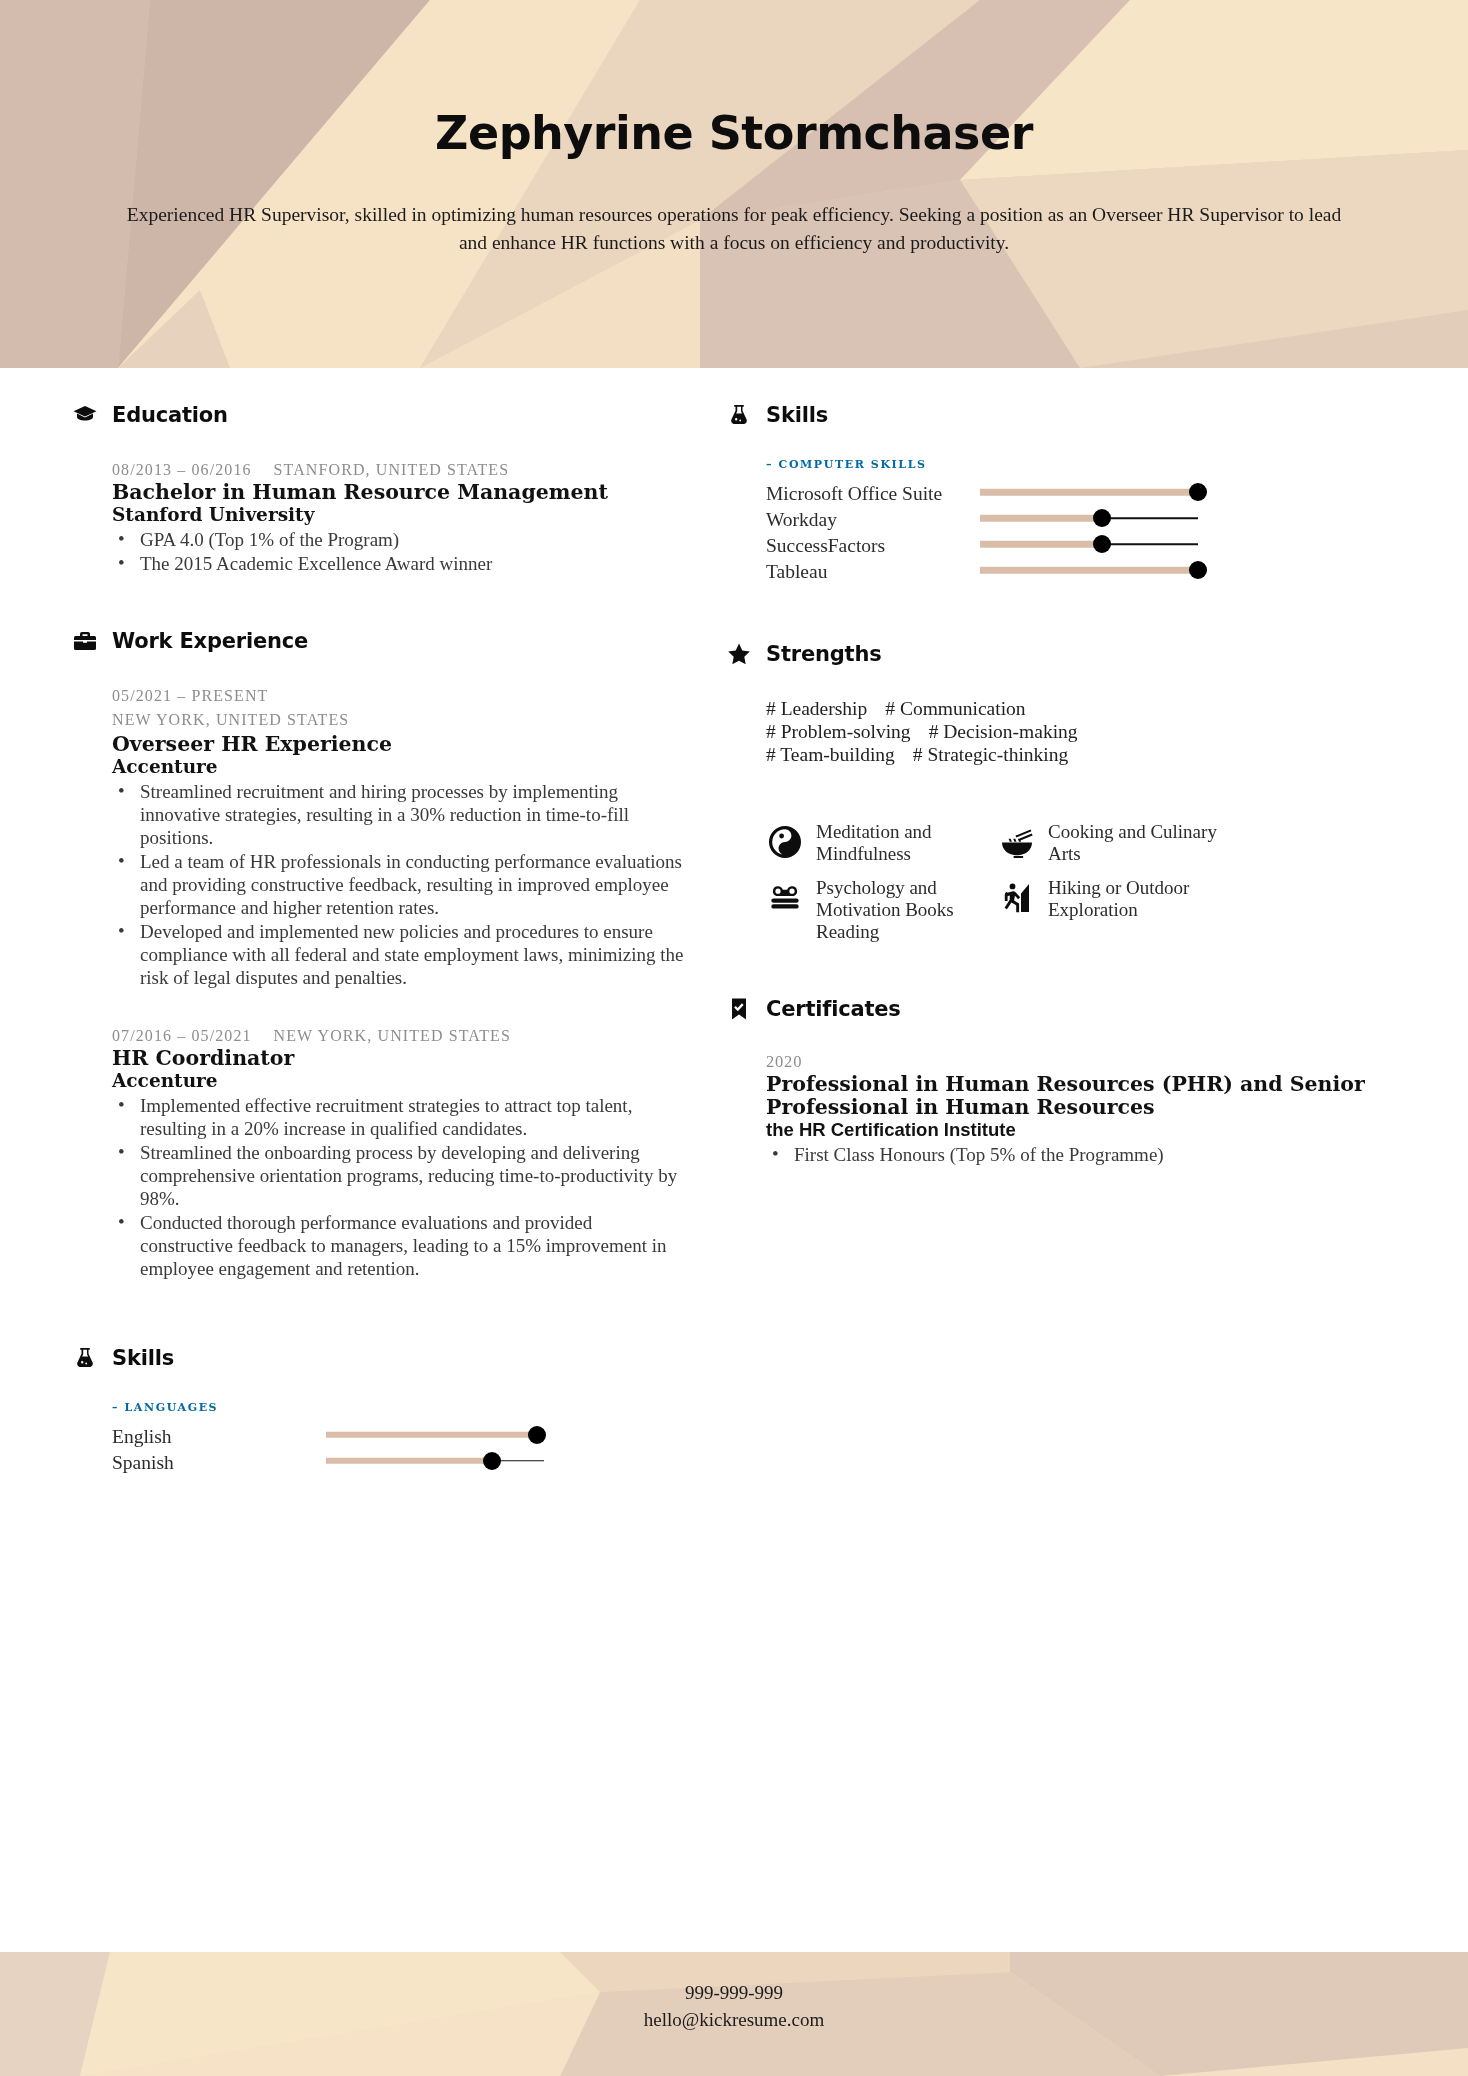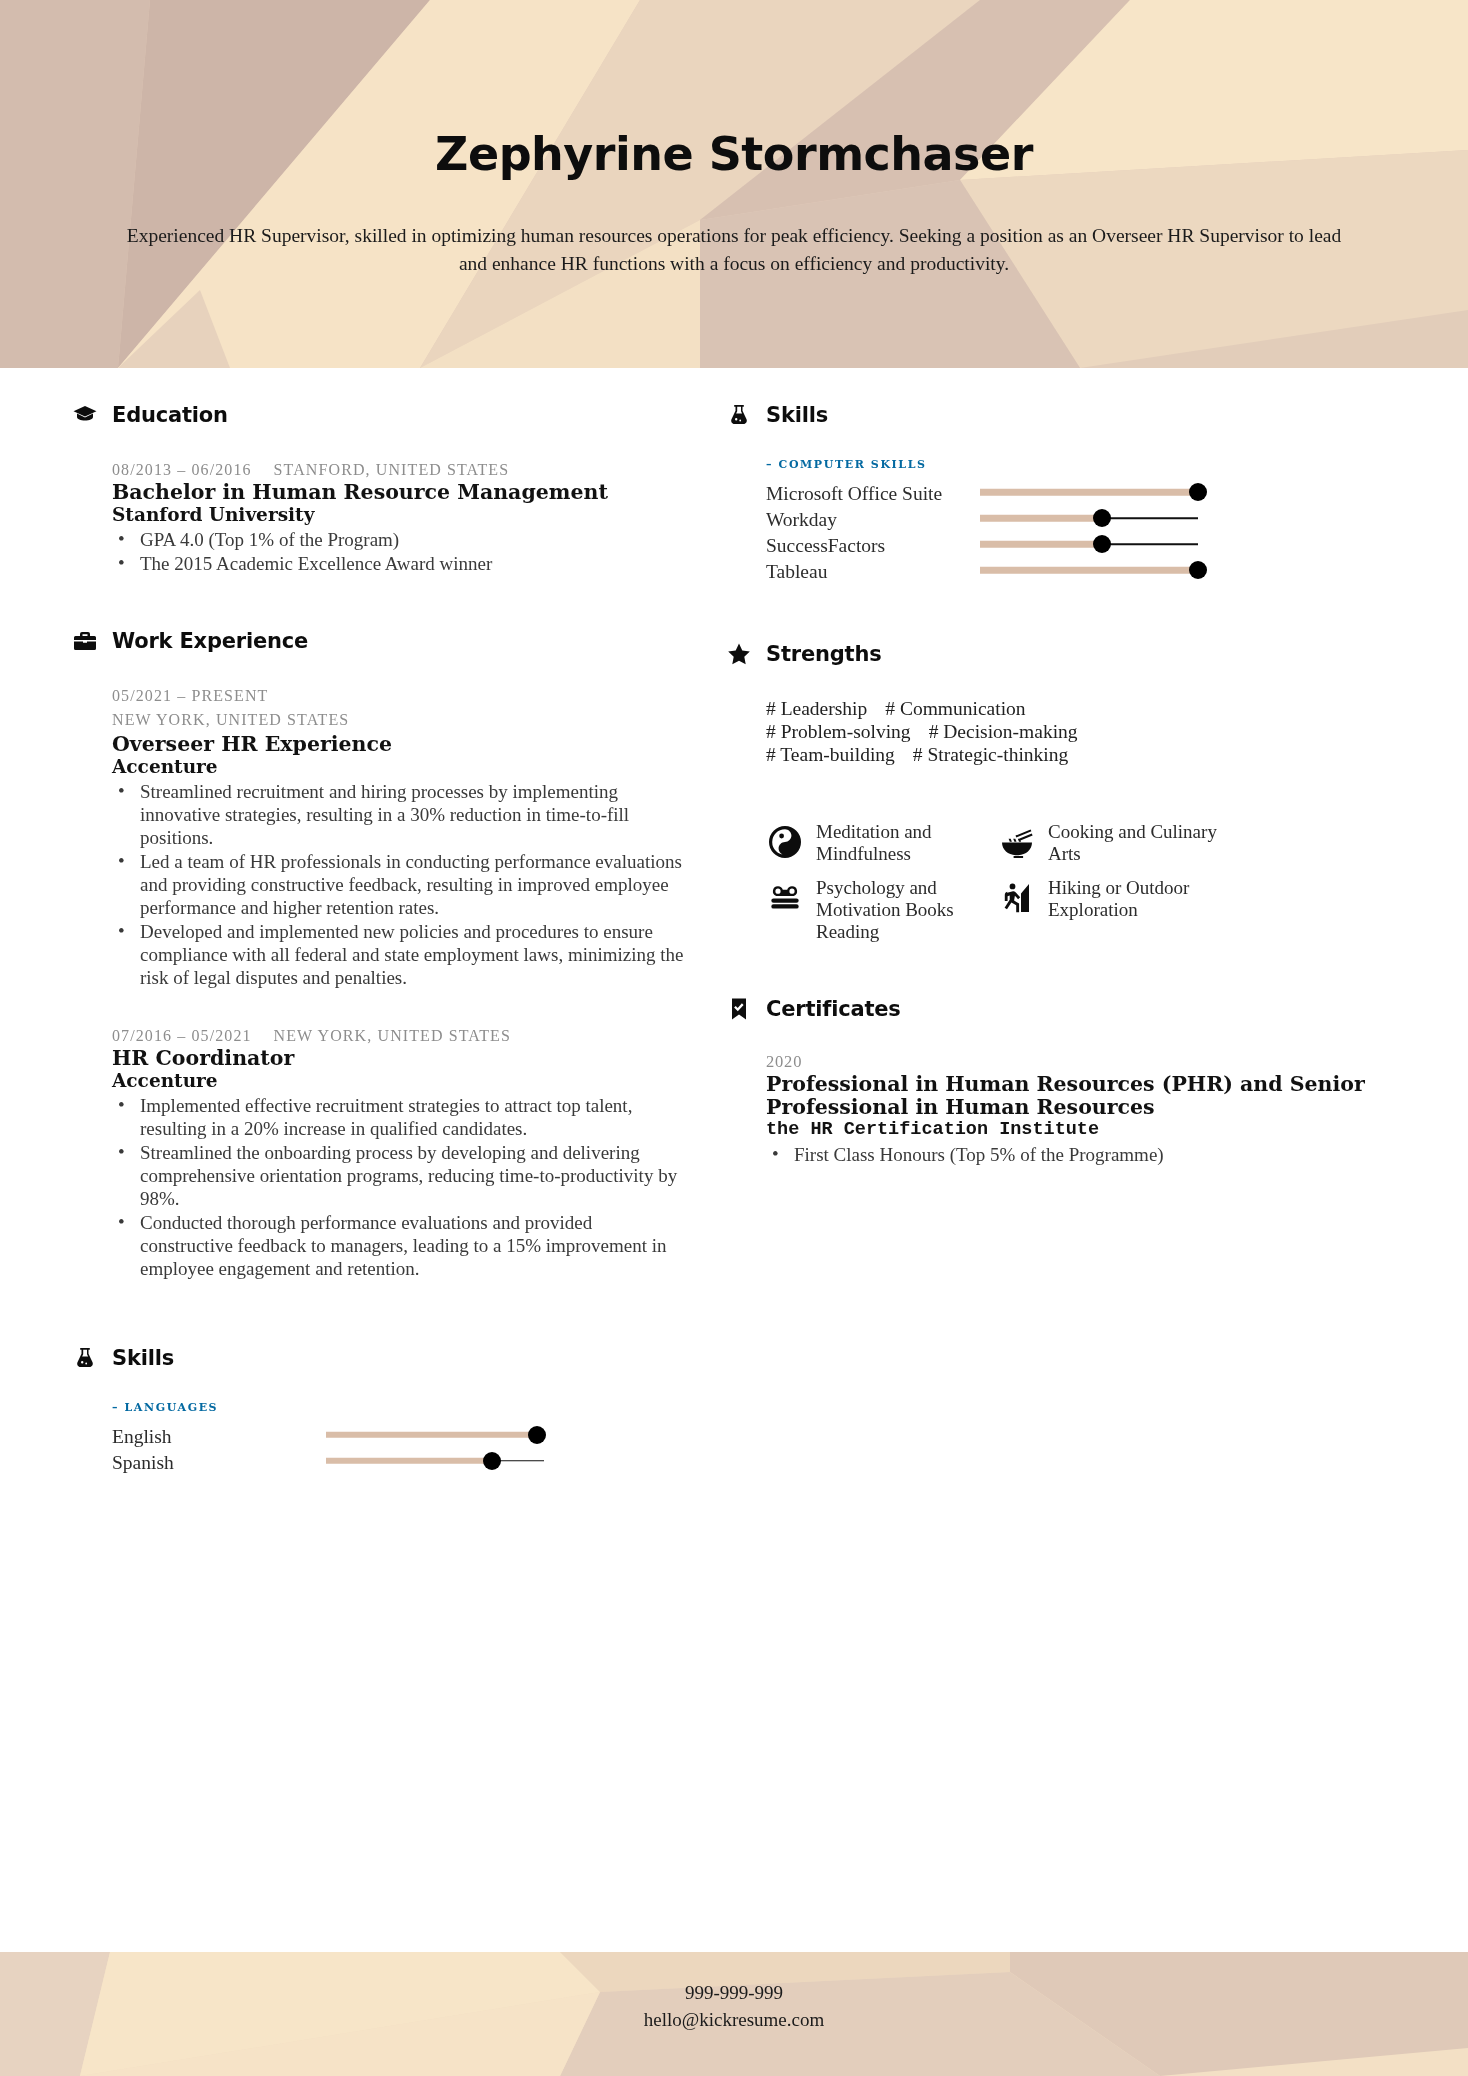--- a/index.html
+++ b/index.html
@@ -37,21 +37,20 @@
     padding-top: 108px;
     text-align: center;
   }
   .name {
     font-family: "DejaVu Sans", sans-serif;
     font-weight: bold;
     font-size: 46px;
     letter-spacing: -0.5px;
     color: #0d0d0d;
     line-height: 1.1;
-    margin-top: 21px;
   }
   .summary {
     margin: 42px auto 0;
     width: 1232px;
     font-size: 19.5px;
     line-height: 1.48;
     color: #1b1b1b;
     text-align: center;
   }
 
@@ -235,21 +234,21 @@
     margin-bottom: 1px;
   }
   .cert-title {
     font-family: "DejaVu Serif", serif;
     font-weight: bold;
     font-size: 20.5px;
     color: #121212;
     line-height: 1.13;
   }
   .cert-issuer {
-    font-family: Liberation Mono, monospace;
+    font-family: Liberation Sans, sans-serif;
     font-weight: bold;
     font-size: 18.5px;
     color: #121212;
     line-height: 1.2;
     margin-bottom: 3px;
   }
 
   
   .footer {
     position: absolute;

